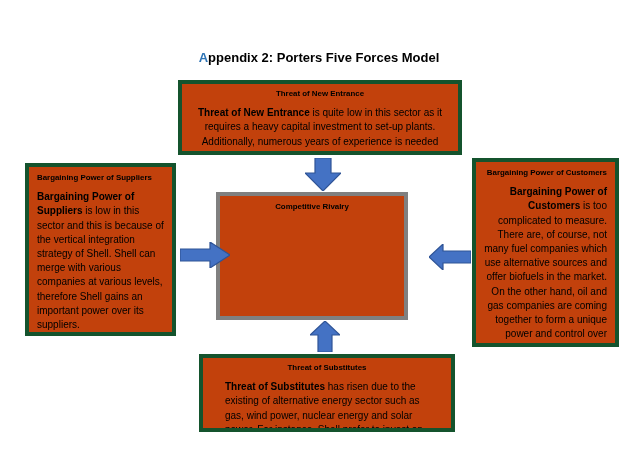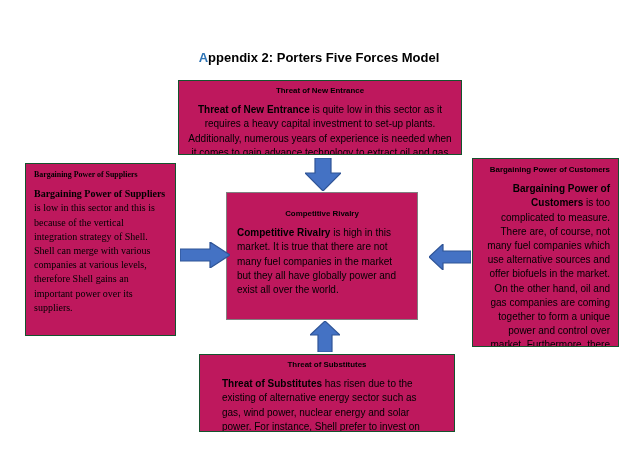--- a/index.html
+++ b/index.html
@@ -7,32 +7,32 @@
   .canvas { position: relative; width: 638px; height: 451px; background: #fff; overflow: hidden; }
 
   .title {
     position: absolute; top: 50px; left: 0; width: 100%;
     margin: 0; text-align: center;
     font-size: 13px; font-weight: bold; color: #000;
   }
   .title .accent { color: #2E74B5; }
 
   .box {
-    position: absolute; box-sizing: border-box; background: #be185d;
-    border: 1px solid #14532d; overflow: hidden;
+    position: absolute; box-sizing: border-box; background: #c2410c;
+    border: 4px solid #14532d; overflow: hidden;
   }
   .box h2 {
     margin: 0 0 7px 0; font-size: 7.9px; font-weight: bold; line-height: 1.3;
   }
   .box p { margin: 0; font-size: 10px; line-height: 1.42; }
   .box p b { font-weight: bold; }
 
   .box-top    { left: 178px; top: 80px;  width: 284px; height: 75px;  padding: 5px 9px;  text-align: center; }
-  .box-left   { left: 25px;  top: 163px; width: 151px; height: 173px; padding: 6px 8px;  text-align: left; font-family: Liberation Serif, serif; }
-  .box-center { left: 226px; top: 192px; width: 192px; height: 128px; padding: 16px 10px; text-align: left; border-color: #808080; }
+  .box-left   { left: 25px;  top: 163px; width: 151px; height: 173px; padding: 6px 8px;  text-align: left; }
+  .box-center { left: 216px; top: 192px; width: 192px; height: 128px; padding: 6px 10px; text-align: left; border-color: #808080; }
   .box-center h2 { text-align: center; }
   .box-right  { left: 472px; top: 158px; width: 147px; height: 189px; padding: 6px 8px;  text-align: right; }
   .box-bottom { left: 199px; top: 354px; width: 256px; height: 78px;  padding: 5px 22px; text-align: left; }
   .box-bottom h2 { text-align: center; }
 
   .arrow { position: absolute; display: block; }
   .arrow polygon { stroke: #2F5496; stroke-width: 1.2; }
   .arrow-down  { left: 305px; top: 158px; width: 36px; height: 33px; }
   .arrow-up    { left: 310px; top: 321px; width: 30px; height: 31px; }
   .arrow-right { left: 180px; top: 242px; width: 50px; height: 26px; }
@@ -50,21 +50,20 @@
     <p><b>Threat of New Entrance</b><span> is quite low in this sector as it requires a heavy capital investment to set-up plants. Additionally, numerous years of experience is needed when it comes to gain advance technology to extract oil and gas with low-priced. Apart from these, political power is needed to enter rivalry with Shell or/and other oil and gas companies</span></p>
   </section>
 
   <section class="box box-left">
     <h2>Bargaining Power of Suppliers</h2>
     <p><b>Bargaining Power of Suppliers</b><span> is low in this sector and this is because of the vertical integration strategy of Shell. Shell can merge with various companies at various levels, therefore Shell gains an important power over its suppliers.</span></p>
   </section>
 
   <section class="box box-center">
     <h2>Competitive Rivalry</h2>
-    <p><b>Competitive Rivalry</b><span> is high in this market. It is true that there are not many fuel companies in the market but they all have globally power and exist all over the world.</span></p>
   </section>
 
   <section class="box box-right">
     <h2>Bargaining Power of Customers</h2>
     <p><b>Bargaining Power of Customers</b><span> is too complicated to measure. There are, of course, not many fuel companies which use alternative sources and offer biofuels in the market. On the other hand, oil and gas companies are coming together to form a unique power and control over market. Furthermore, there are lots of institutional buyers that buy large amount of oil products and losing even one of them would considerably harm the revenue of oil company. For these reasons the bargaining power of customers is medium.</span></p>
   </section>
 
   <section class="box box-bottom">
     <h2>Threat of Substitutes</h2>
     <p><b>Threat of Substitutes</b><span> has risen due to the existing of alternative energy sector such as gas, wind power, nuclear energy and solar power. For instance, Shell prefer to invest on bio-fuels in order to avoid social and environmental pressures.</span></p>

